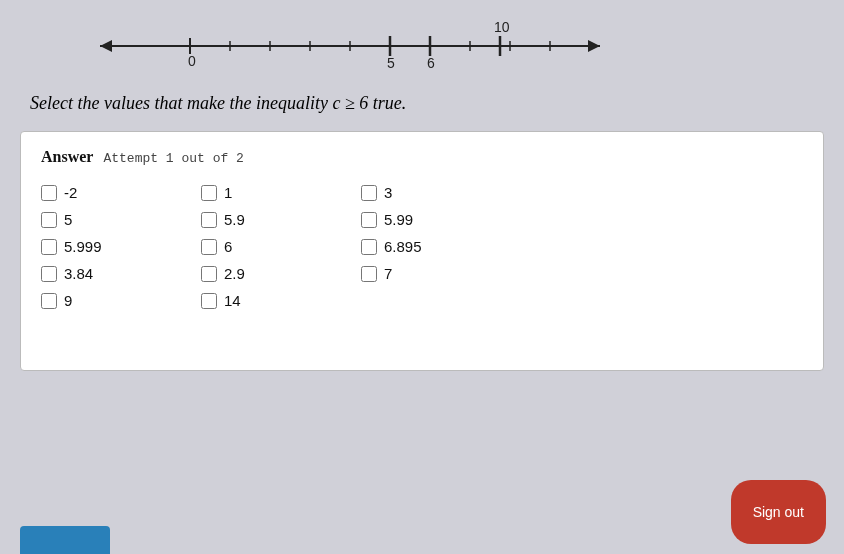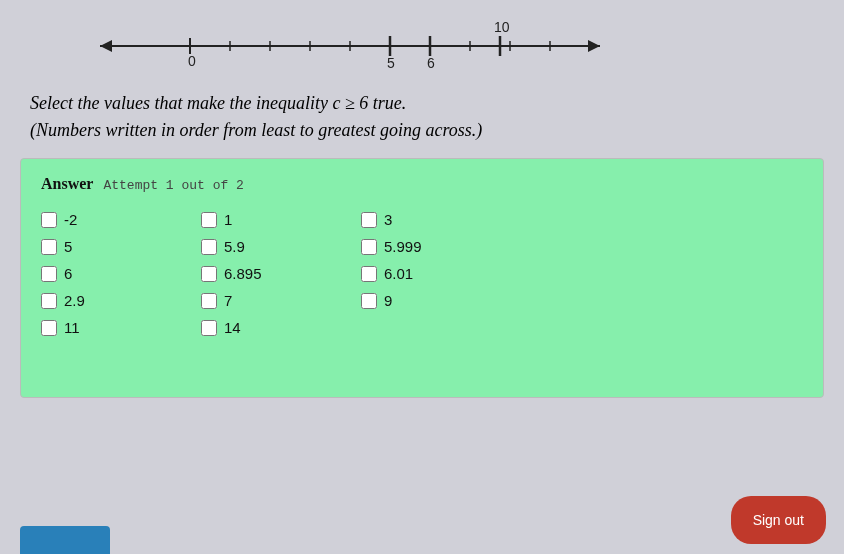--- a/index.html
+++ b/index.html
@@ -35,21 +35,21 @@
       padding: 10px 30px 14px 30px;
       font-family: Georgia, serif;
       font-size: 18px;
       line-height: 1.5;
       color: #000000;
       font-style: italic;
     }
 
     
     .answer-box {
-      background: #86efac;
+      background: #ffffff;
       border: 1px solid #bbb;
       border-radius: 4px;
       margin: 0 20px;
       padding: 16px 20px 20px 20px;
       min-height: 240px;
     }
 
     .answer-header {
       font-family: Georgia, serif;
       font-size: 15px;
@@ -98,21 +98,21 @@
 
     
     .signout-btn {
       position: absolute;
       bottom: 10px;
       right: 18px;
       background: #c0392b;
       color: white;
       border: none;
       border-radius: 20px;
-      padding: 16px 22px;
+      padding: 24px 22px;
       font-size: 14px;
       font-family: Arial, sans-serif;
       cursor: pointer;
     }
 
     
     .blue-bar {
       position: absolute;
       bottom: 0;
       left: 20px;
@@ -154,21 +154,20 @@
       <line x1="440" y1="23" x2="440" y2="33" stroke="#222" stroke-width="1.5"></line>
       <line x1="480" y1="23" x2="480" y2="33" stroke="#222" stroke-width="1.5"></line>
 
       <line x1="430" y1="18" x2="430" y2="38" stroke="#222" stroke-width="2.5"></line>
       <text x="424" y="14" font-size="14" font-family="Arial" fill="#222">10</text>
     </svg>
   </div>
 
   <div class="instructions">
     <div>Select the values that make the inequality c ≥ 6 true.</div>
-    <div>(Numbers written in order from least to greatest going across.)</div>
   </div>
 
   <div class="answer-box">
     <div class="answer-header">
       <span class="answer-label">Answer</span>
       <span class="attempt-label">Attempt 1 out of 2</span>
     </div>
 
     <div class="checkbox-grid">
 
@@ -186,54 +185,54 @@
       </div>
 
       <div class="checkbox-item">
         <input type="checkbox" style="">
         <span>5</span>
       </div>
       <div class="checkbox-item">
         <input type="checkbox" style="">
         <span>5.9</span>
       </div>
+      <div class="checkbox-item">
+        <input type="checkbox" style="">
+        <span>5.99</span>
+      </div>
 
       <div class="checkbox-item">
         <input type="checkbox" style="">
         <span>5.999</span>
       </div>
       <div class="checkbox-item">
         <input type="checkbox" style="">
         <span>6</span>
       </div>
       <div class="checkbox-item">
         <input type="checkbox" style="">
         <span>6.895</span>
       </div>
 
       <div class="checkbox-item">
         <input type="checkbox" style="">
-        <span>6.01</span>
+        <span>3.84</span>
       </div>
       <div class="checkbox-item">
         <input type="checkbox" style="">
         <span>2.9</span>
       </div>
       <div class="checkbox-item">
         <input type="checkbox" style="">
         <span>7</span>
       </div>
 
       <div class="checkbox-item">
         <input type="checkbox" style="">
         <span>9</span>
-      </div>
-      <div class="checkbox-item">
-        <input type="checkbox" style="">
-        <span>11</span>
       </div>
       <div class="checkbox-item">
         <input type="checkbox" style="">
         <span>14</span>
       </div>
     </div>
   </div>
 
   <div class="blue-bar"></div>
 

